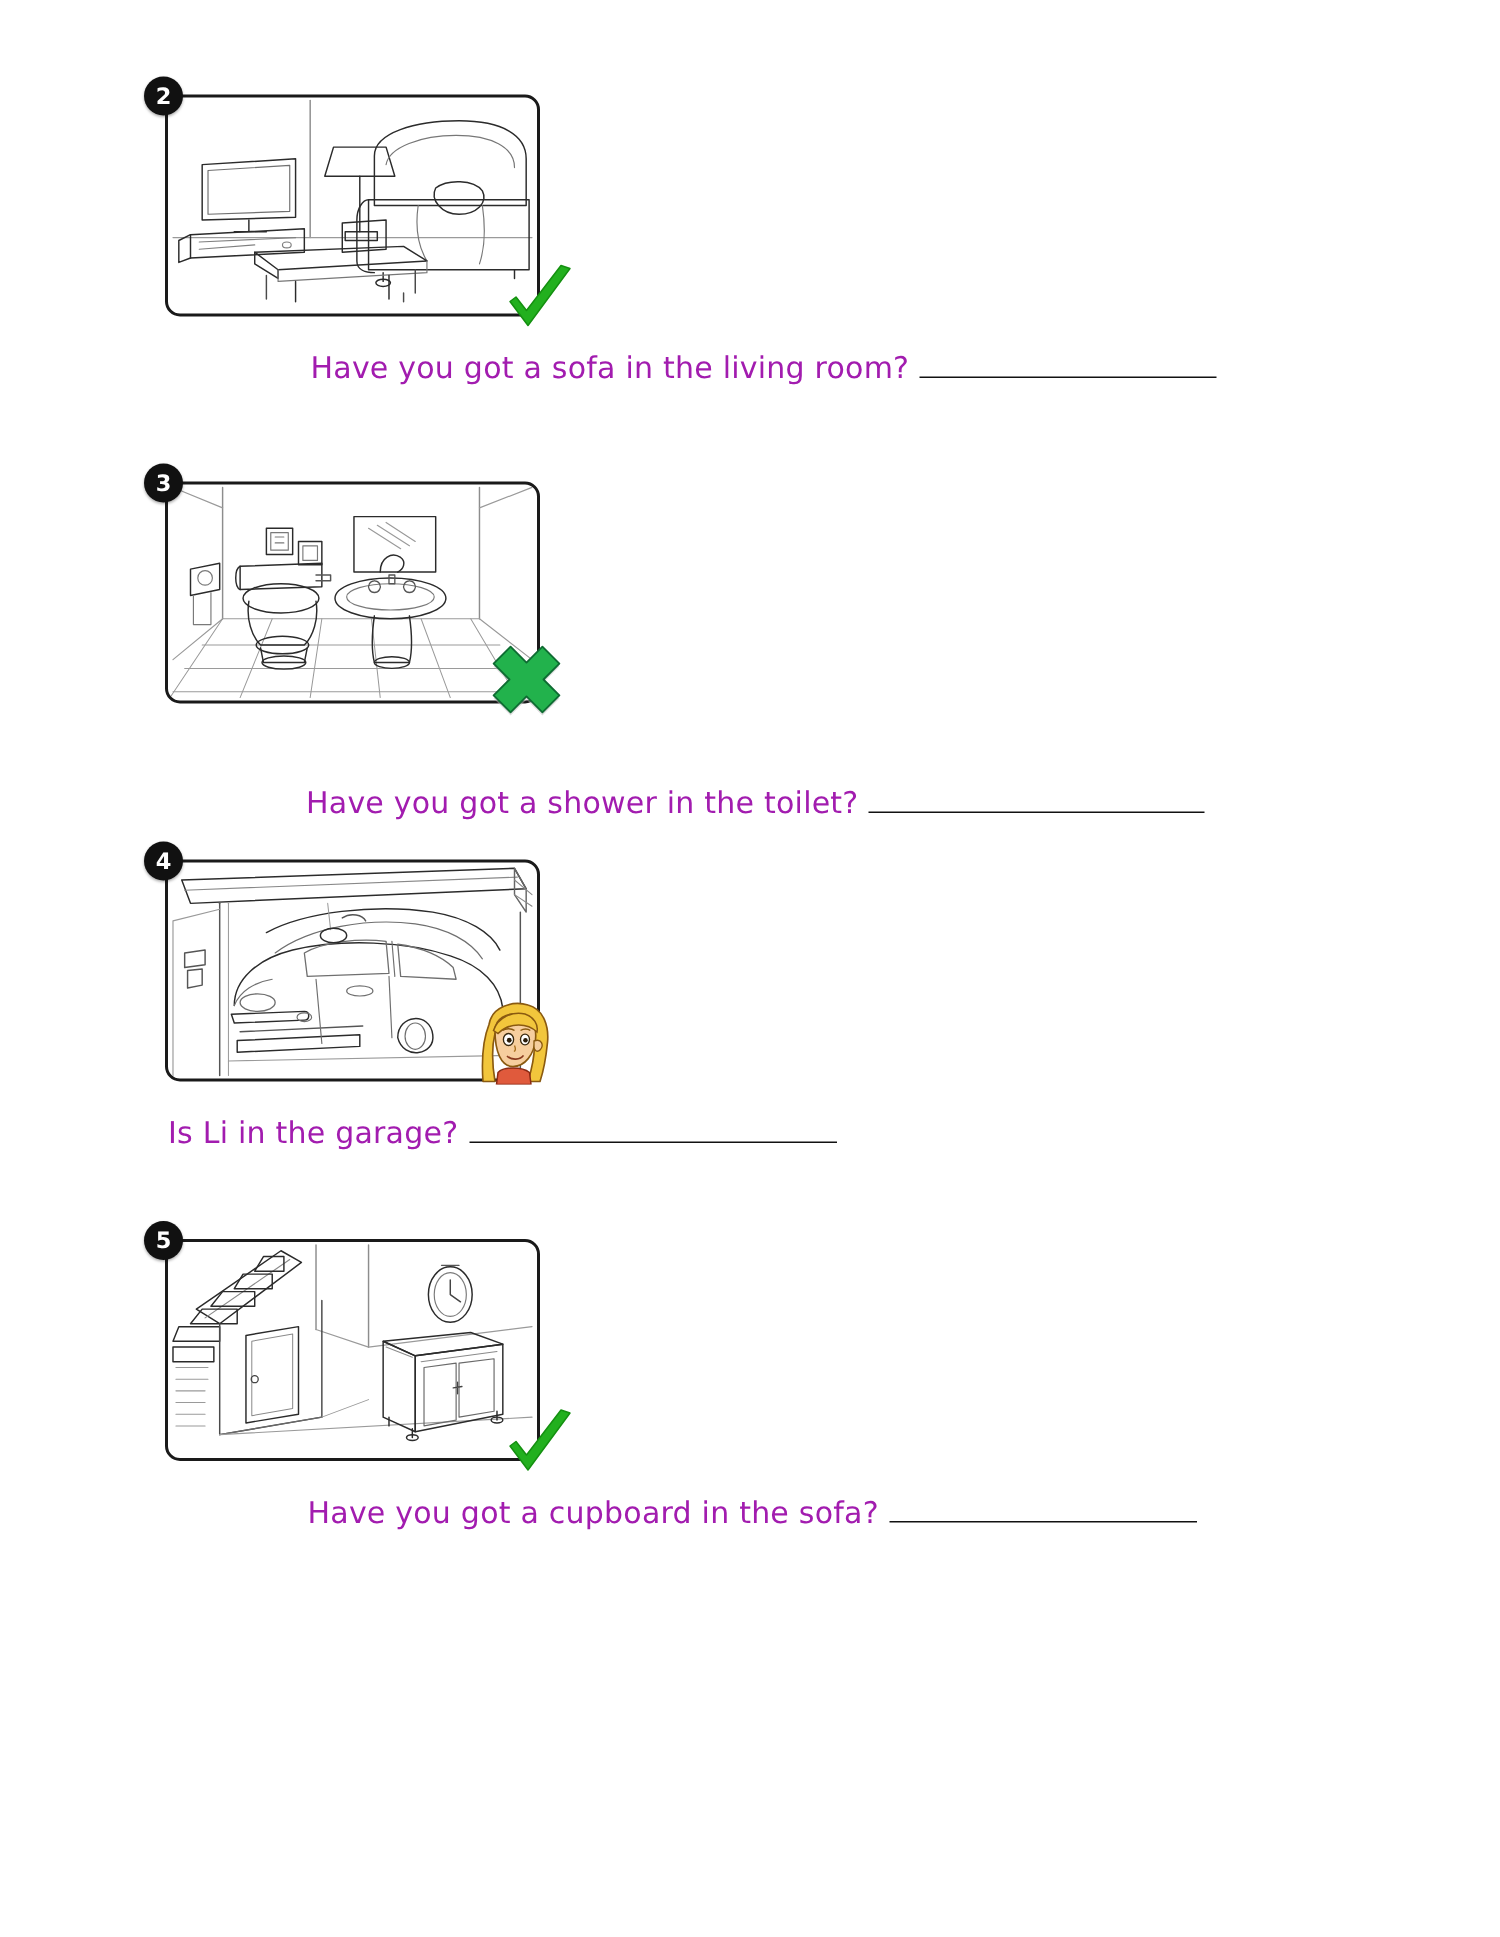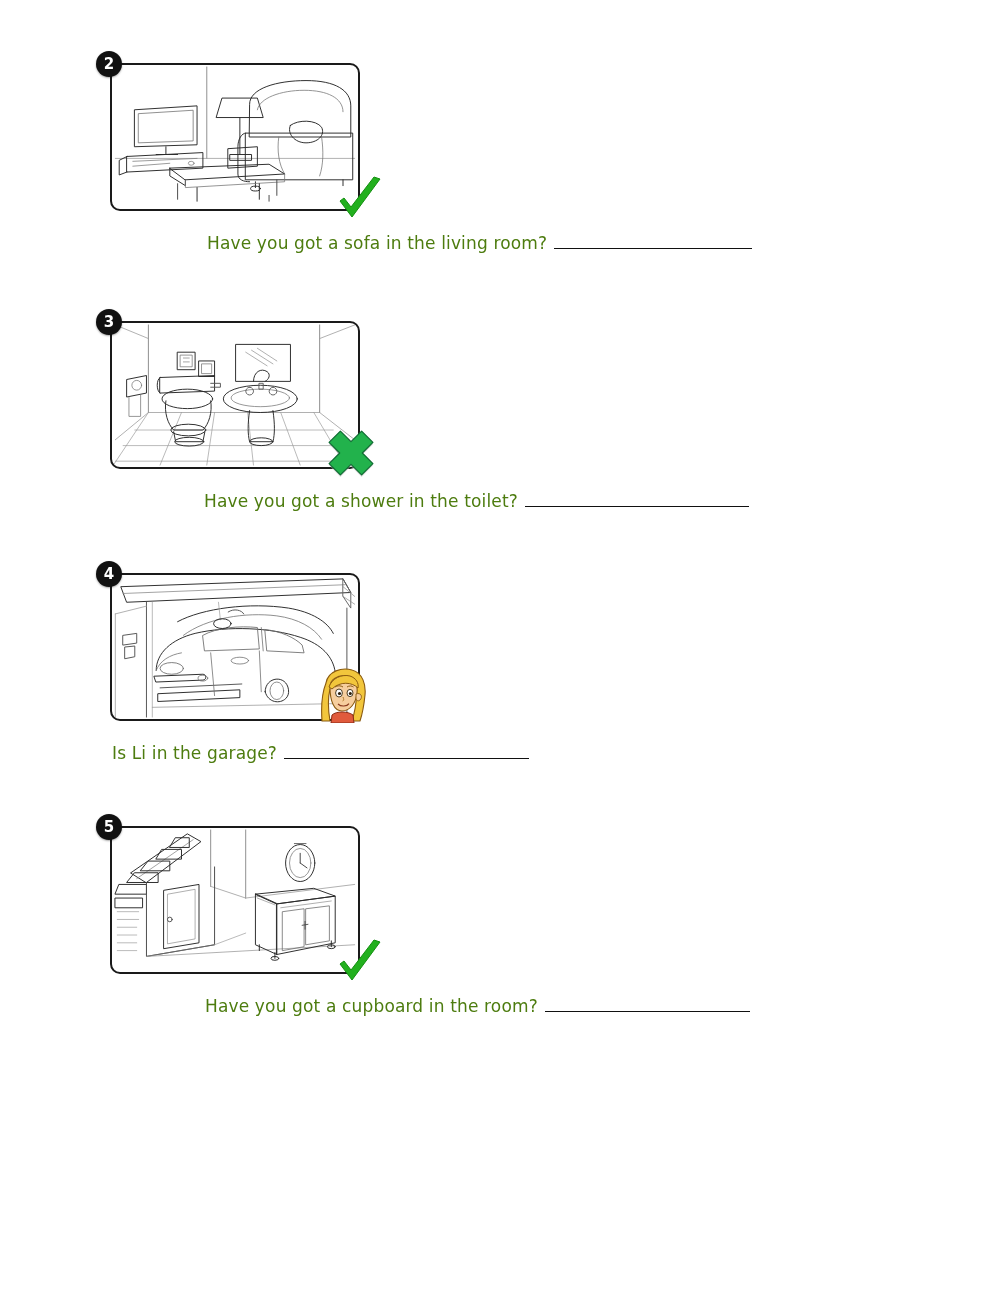--- a/index.html
+++ b/index.html
@@ -78,32 +78,32 @@
     justify-content: flex-start;
     padding-left: 0;
   }
   .qrow {
     display: flex;
     align-items: baseline;
     white-space: nowrap;
   }
   .qtext {
     font-family: "DejaVu Sans", sans-serif;
-    font-size: 17px;
-    color: #4d7c0f;
+    font-size: 20px;
+    color: #a21caf;
     letter-spacing: .15px;
   }
   .qblank {
     display: inline-block;
     border-bottom: 1.6px solid #111;
     height: 13px;
     margin-left: 7px;
   }
   .q2 .qrow { margin-left: 207px; }
-  .q3 .qrow { margin-left: 204px; }
+  .q3 .qrow { margin-left: 204px; margin-top: 32px; }
   .q4 .qrow { margin-left: 112px; }
   .q5 .qrow { margin-left: 205px; }
   .q2 .qblank { width: 198px; }
   .q3 .qblank { width: 224px; }
   .q4 .qblank { width: 245px; }
   .q5 .qblank { width: 205px; }
 </style>
 </head>
 <body>
 
@@ -398,19 +398,19 @@
         <div class="mark mark-tick-5">
           <svg width="52" height="50" viewBox="0 0 52 50" xmlns="http://www.w3.org/2000/svg">
             <path d="M6 24 L18 40 L46 2 L40 0 L17 30 L10 21 Z" fill="#22b01e" stroke="#149010" stroke-width="1" stroke-linejoin="round"></path>
           </svg>
         </div>
       </div>
     </div>
 
     <div class="qline q5">
       <div class="qrow">
-        <span class="qtext">Have you got a cupboard in the room?</span>
+        <span class="qtext">Have you got a cupboard in the sofa?</span>
         <span class="qblank"></span>
       </div>
     </div>
   </div>
 
 </div>
 
 </body></html>

